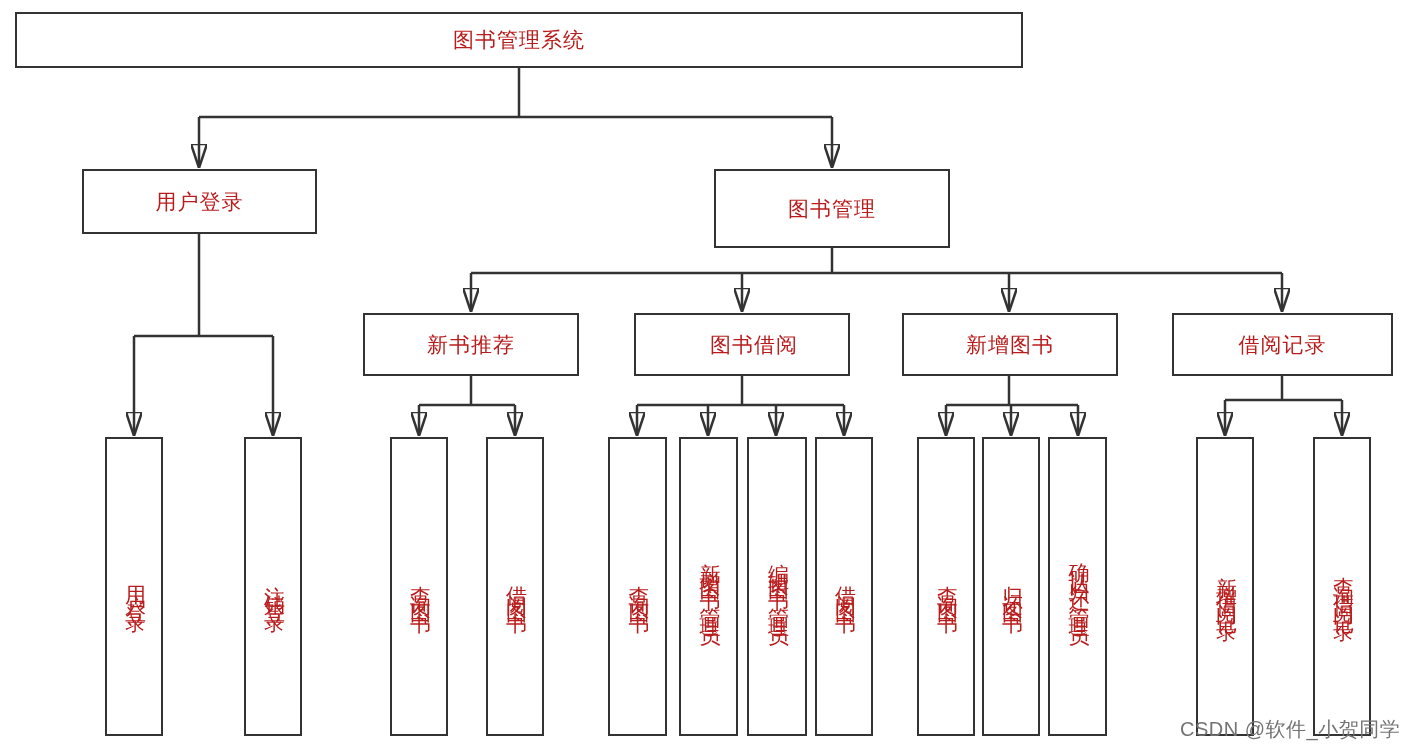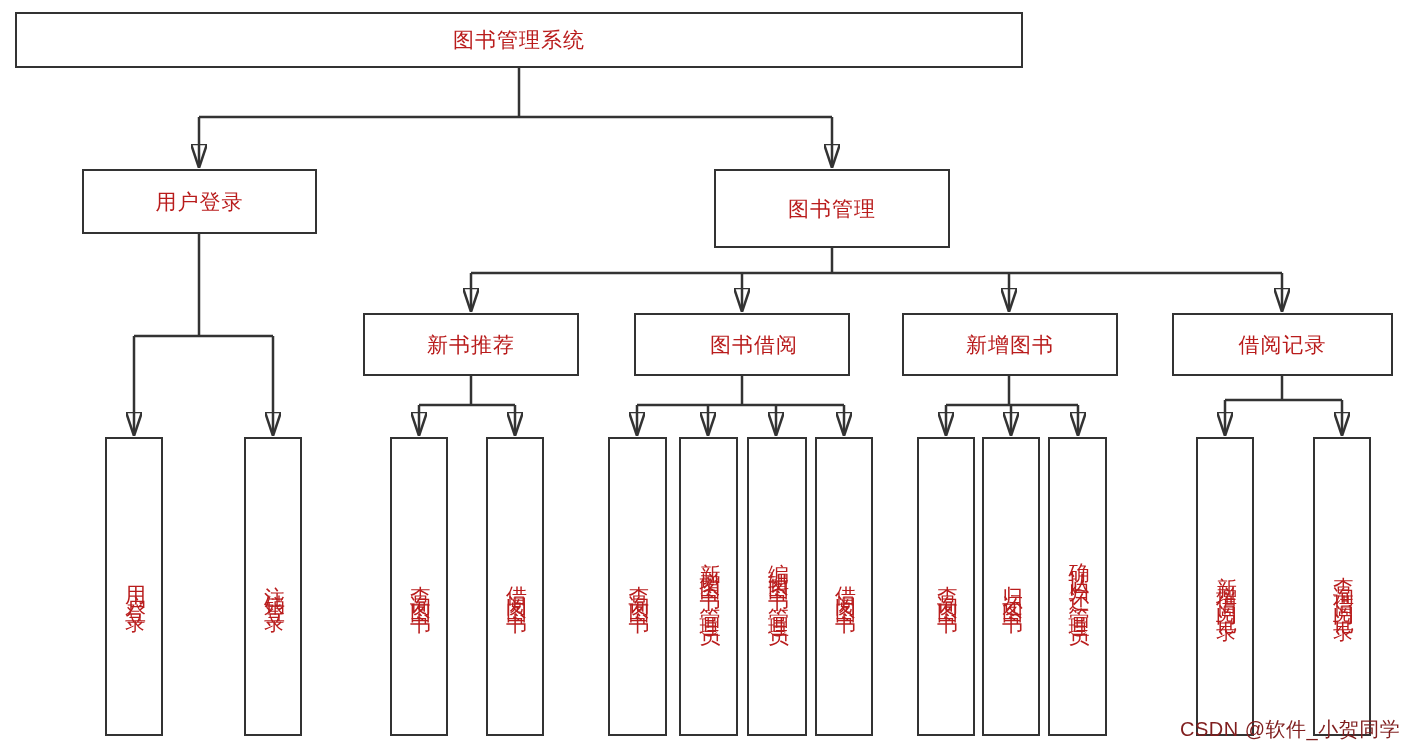--- a/index.html
+++ b/index.html
@@ -42,21 +42,21 @@
     line-height: 1;
     letter-spacing: 9px;
     white-space: nowrap;
   }
   .watermark {
     position: absolute;
     left: 1180px;
     top: 716px;
     font-size: 20px;
     letter-spacing: 0.5px;
-    color: #7f1d1d;
+    color: #737373;
     white-space: nowrap;
     z-index: 5;
   }
 </style>
 </head>
 <body>
 
 <div class="stage">
 
   <svg class="connectors" width="1405" height="747" viewBox="0 0 1405 747">

